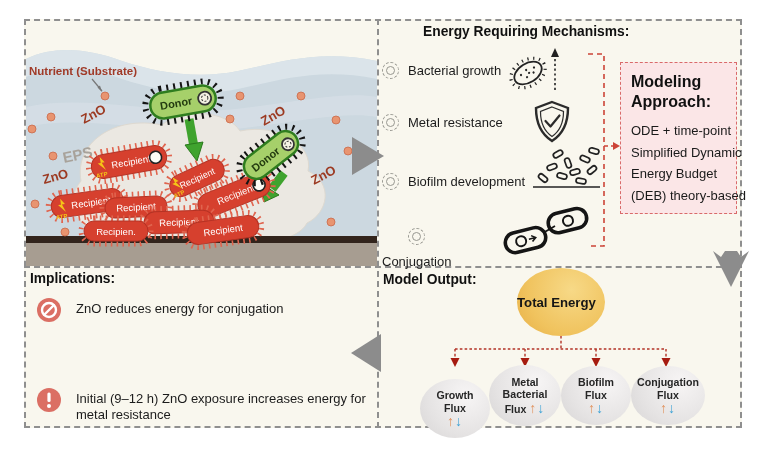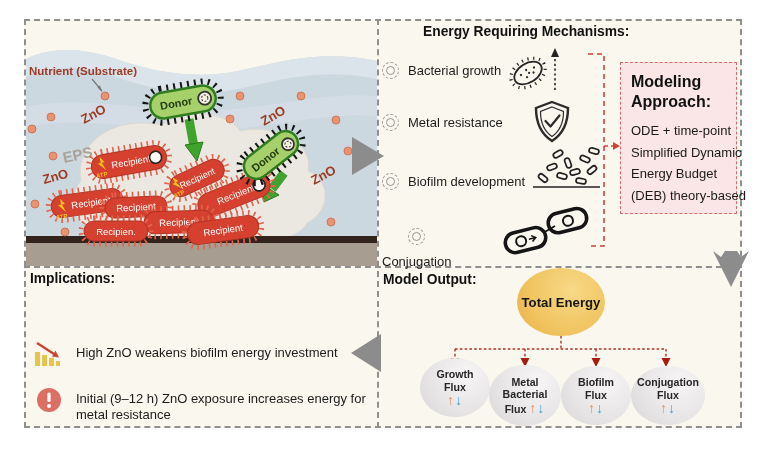--- a/index.html
+++ b/index.html
@@ -17,21 +17,21 @@
   
   .model-box{position:absolute;left:620px;top:62px;width:117px;height:152px;box-sizing:border-box;background:#fbe6e7;border:1.6px dashed #d96a6a;padding:9px 8px 6px 10px;}
   .model-box .mb-title{font-weight:bold;font-size:16px;color:#111;line-height:1.25;margin-bottom:8px;width:80px;}
   .model-box .mb-line{font-size:13px;color:#1a1a1a;line-height:1.66;white-space:nowrap;}
   
   .imp-row{position:absolute;display:flex;align-items:flex-start;gap:14px;}
   .imp-text{font-size:13px;color:#1c1c1c;line-height:1.25;width:296px;padding-top:4px;}
   
   .total-ellipse{position:absolute;left:517px;top:268px;width:88px;height:68px;border-radius:50%;
     background:radial-gradient(circle at 62% 32%, #f7d987, #f0c35e 62%, #e7ae45);
-    display:flex;align-items:center;justify-content:center;}
+    display:flex;align-items:center;justify-content:flex-start;}
   .total-ellipse span{font-weight:bold;font-size:13.2px;color:#161616;}
   .flux{position:absolute;width:70px;height:59px;border-radius:50%;
     background:radial-gradient(circle at 66% 28%, #f7f5f5, #e5e3e3 62%, #d7d5d5);
     display:flex;align-items:center;justify-content:center;text-align:center;}
   .flux-text{font-weight:bold;font-size:10.6px;color:#262626;line-height:1.18;width:60px;}
   .arrs{display:block;font-size:14px;font-weight:bold;letter-spacing:1px;line-height:1;}
   .flux.metal .arrs{display:inline;}
   .up{color:#e0915c;} .down{color:#3fa3d6;}
   svg text{font-family:"Liberation Sans", sans-serif;}
 </style>
@@ -290,32 +290,29 @@
   <div class="model-box">
     <div class="mb-title">Modeling Approach:</div>
     <div class="mb-line">ODE + time-point</div>
     <div class="mb-line">Simplified Dynamic</div>
     <div class="mb-line">Energy Budget</div>
     <div class="mb-line">(DEB) theory-based</div>
   </div>
 
   <div class="abs panel-title" style="left:30px;top:271px;">Implications:</div>
 
-
-  <div class="imp-row" style="left:34px;top:341px;">
-    <svg width="28" height="26">
-      <rect x="1" y="11" width="5" height="14" fill="#e9c44a"></rect>
-      <rect x="8" y="14" width="5" height="11" fill="#e9c44a"></rect>
-      <rect x="15" y="17" width="5" height="8" fill="#e9c44a"></rect>
-      <rect x="22" y="20" width="4" height="5" fill="#e9c44a"></rect>
-      <line x1="3" y1="2" x2="20" y2="13" stroke="#cc4433" stroke-width="2.4"></line>
-      <polygon points="25,16.5 18,15.5 21.5,9.5" fill="#cc4433"></polygon>
+  <div class="imp-row" style="left:36px;top:297px;">
+    <svg width="26" height="26">
+      <circle cx="13" cy="13" r="12" fill="#db6f64"></circle>
+      <circle cx="13" cy="13" r="7" fill="none" stroke="#ffffff" stroke-width="2.4"></circle>
+      <line x1="7.5" y1="18.5" x2="18.5" y2="7.5" stroke="#ffffff" stroke-width="2.4"></line>
     </svg>
-    <div class="imp-text">High ZnO weakens biofilm energy investment</div>
-  </div>
+    <div class="imp-text">ZnO reduces energy for conjugation</div>
+  </div>
+
 
   <div class="imp-row" style="left:36px;top:387px;">
     <svg width="26" height="26">
       <circle cx="13" cy="13" r="12" fill="#db6f64"></circle>
       <rect x="11.4" y="5.5" width="3.2" height="9.5" rx="1.5" fill="#ffffff"></rect>
       <circle cx="13" cy="19" r="2" fill="#ffffff"></circle>
     </svg>
     <div class="imp-text">Initial (9–12 h) ZnO exposure increases energy for metal resistance</div>
   </div>
 
@@ -335,21 +332,21 @@
       <line x1="226" y1="15" x2="226" y2="24"></line>
     </g>
     <g fill="#a61b10">
       <polygon points="10.5,24 19.5,24 15,33"></polygon>
       <polygon points="80.5,24 89.5,24 85,33"></polygon>
       <polygon points="151.5,24 160.5,24 156,33"></polygon>
       <polygon points="221.5,24 230.5,24 226,33"></polygon>
     </g>
   </svg>
 
-  <div class="flux" style="left:420px;top:358px;">
+  <div class="flux" style="left:420px;top:379px;">
     <div class="flux-text">
       <span>Growth Flux</span>
       <span class="arrs"><span class="up">↑</span><span class="down">↓</span></span>
     </div>
   </div>
   <div class="flux metal" style="left:489px;top:365px;width:72px;height:61px;">
     <div class="flux-text" style="width:64px;">
       <span>Metal Bacterial Flux</span>
       <span class="arrs"><span class="up">↑</span><span class="down">↓</span></span>
     </div>

